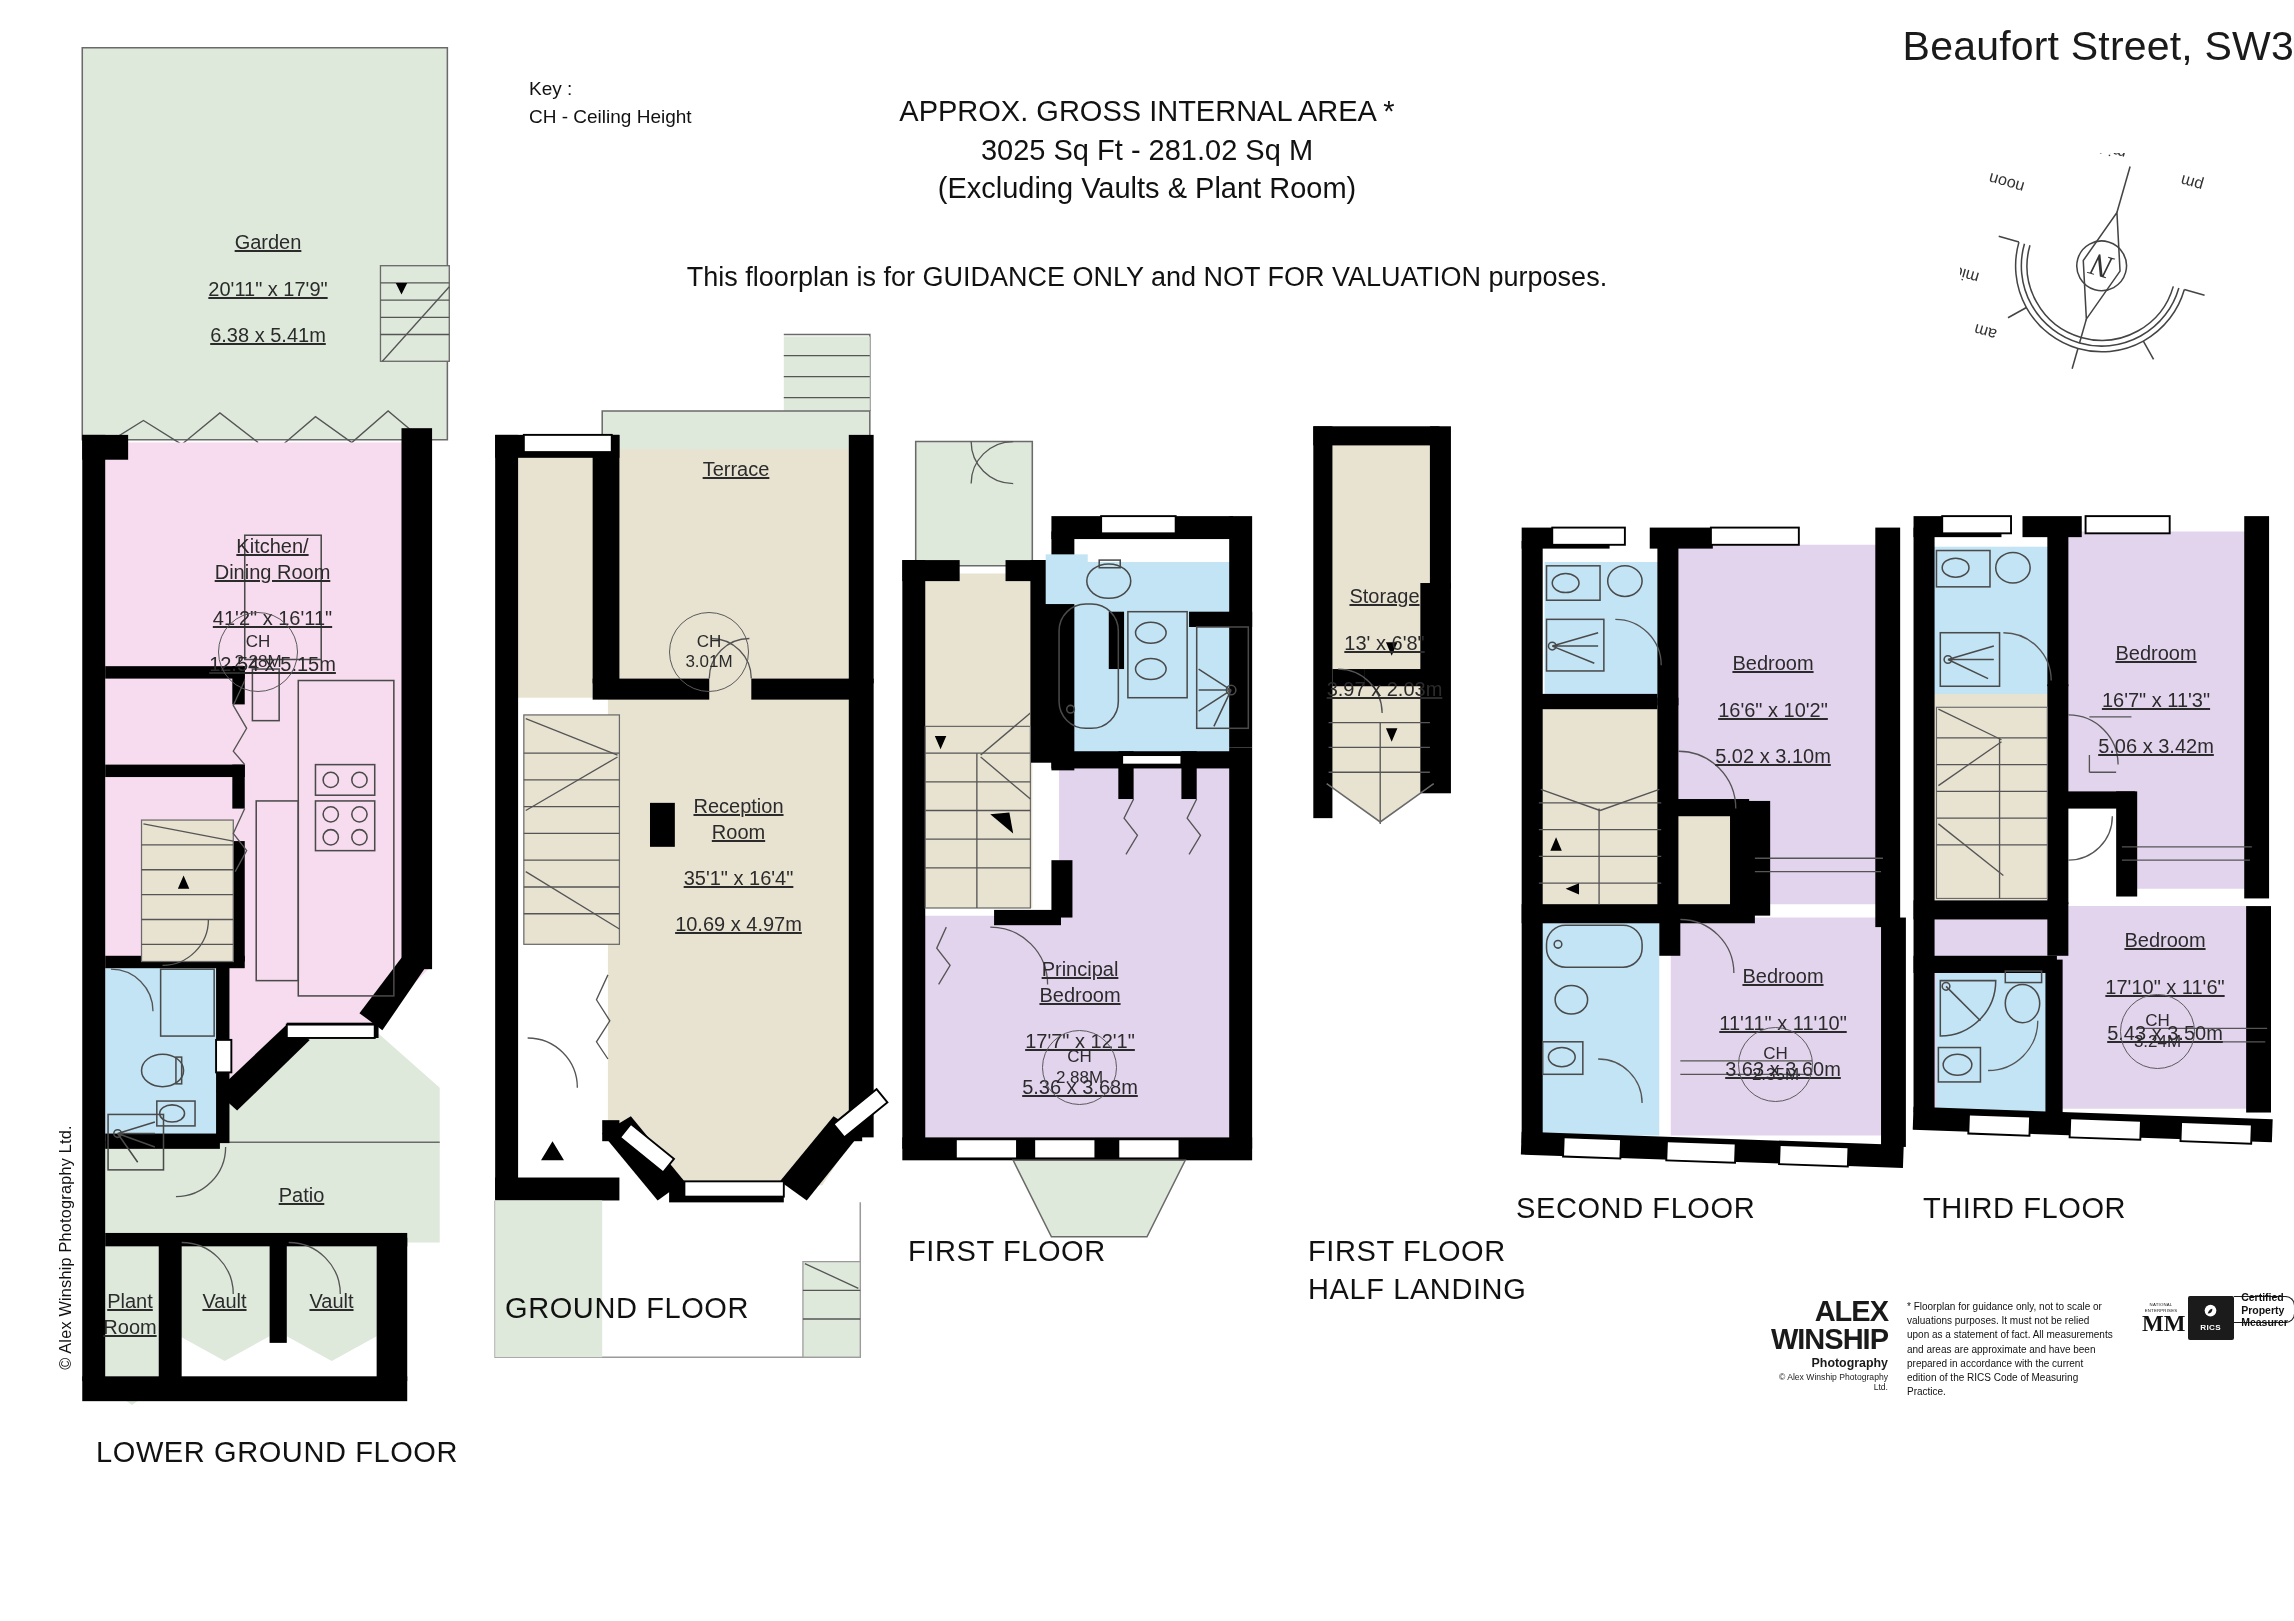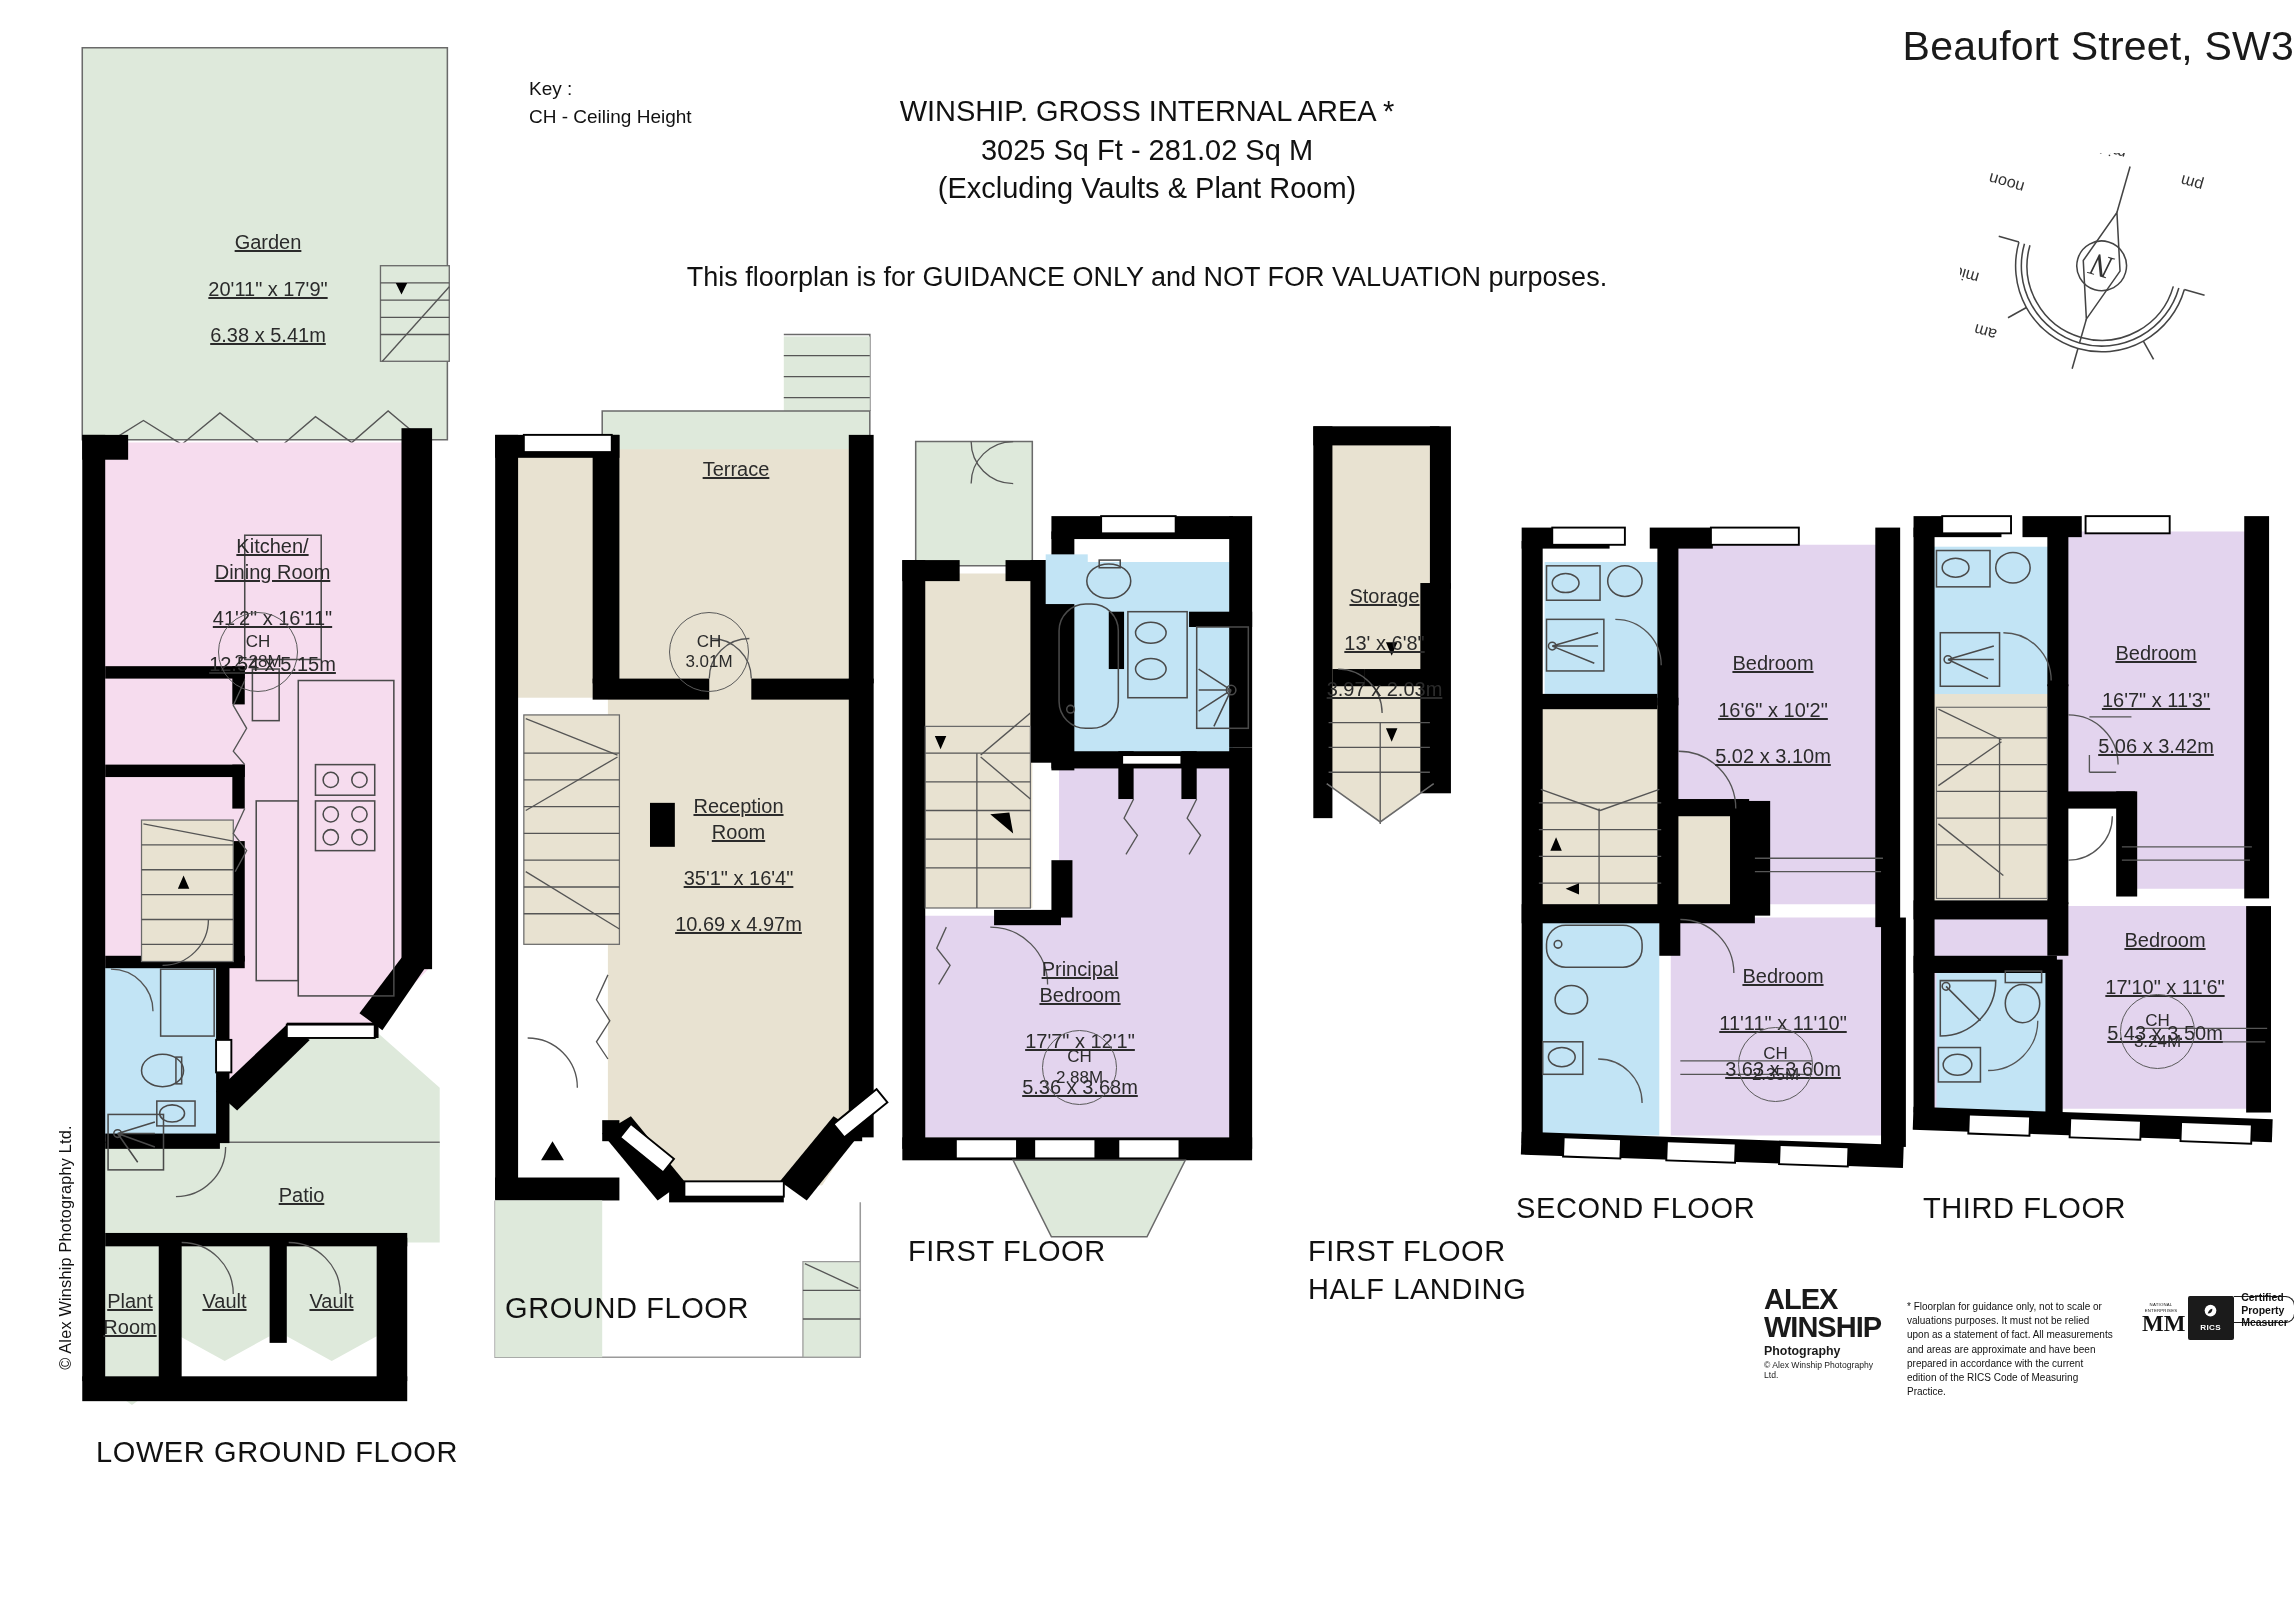--- a/index.html
+++ b/index.html
@@ -54,21 +54,21 @@
 
   
   #copyright {
     left:-59px; top:1238px; width:249px;
     transform:rotate(-90deg); transform-origin:center center;
     font-size:16.3px; color:#111; text-align:center; letter-spacing:0.2px;
   }
 
   
   #footer { left:1764px; top:1281px; width:516px; height:105px; }
-  #aw-logo { left:0; top:5px; width:124px; }
+  #aw-logo { left:0; top:17px; width:124px;text-align:right; }
   #aw-logo .l1 { font-size:29px; font-weight:bold; letter-spacing:-1px; line-height:0.96; }
   #aw-logo .l3 { font-size:12.4px; font-weight:bold; margin-top:1.9px; }
   #aw-logo .l4 { font-size:8.6px; margin-top:2.9px; color:#222; }
   #disclaimer {
     left:143px; top:19px; width:206px;
     font-size:10px; line-height:1.42; color:#111;
   }
   #badges { left:378px; top:15.3px; width:143px; height:67px; }
   .rics-box {
     background:#1b1b1b; color:#fff; width:46px; height:44px;
@@ -80,21 +80,21 @@
     font-size:10.5px; font-weight:bold; line-height:1.2; border-radius:0 9.6px 9.6px 0;
     display:flex; flex-direction:column; justify-content:center; color:#111;
   }
 </style>
 </head>
 <body>
 
 <div class="abs" id="title">Beaufort Street, SW3</div>
 
 <div class="abs" id="area-block">
-  <div>WINSHIP. GROSS INTERNAL  AREA *</div>
+  <div>APPROX. GROSS INTERNAL  AREA *</div>
   <div>3025 Sq Ft  -  281.02 Sq M</div>
   <div>(Excluding Vaults &amp; Plant Room)</div>
 </div>
 
 <div class="abs" id="guidance">This floorplan is for GUIDANCE ONLY and NOT FOR VALUATION purposes.</div>
 
 <div class="abs" id="key-block">
   <div>Key :</div>
   <div>CH - Ceiling Height</div>
 </div>

